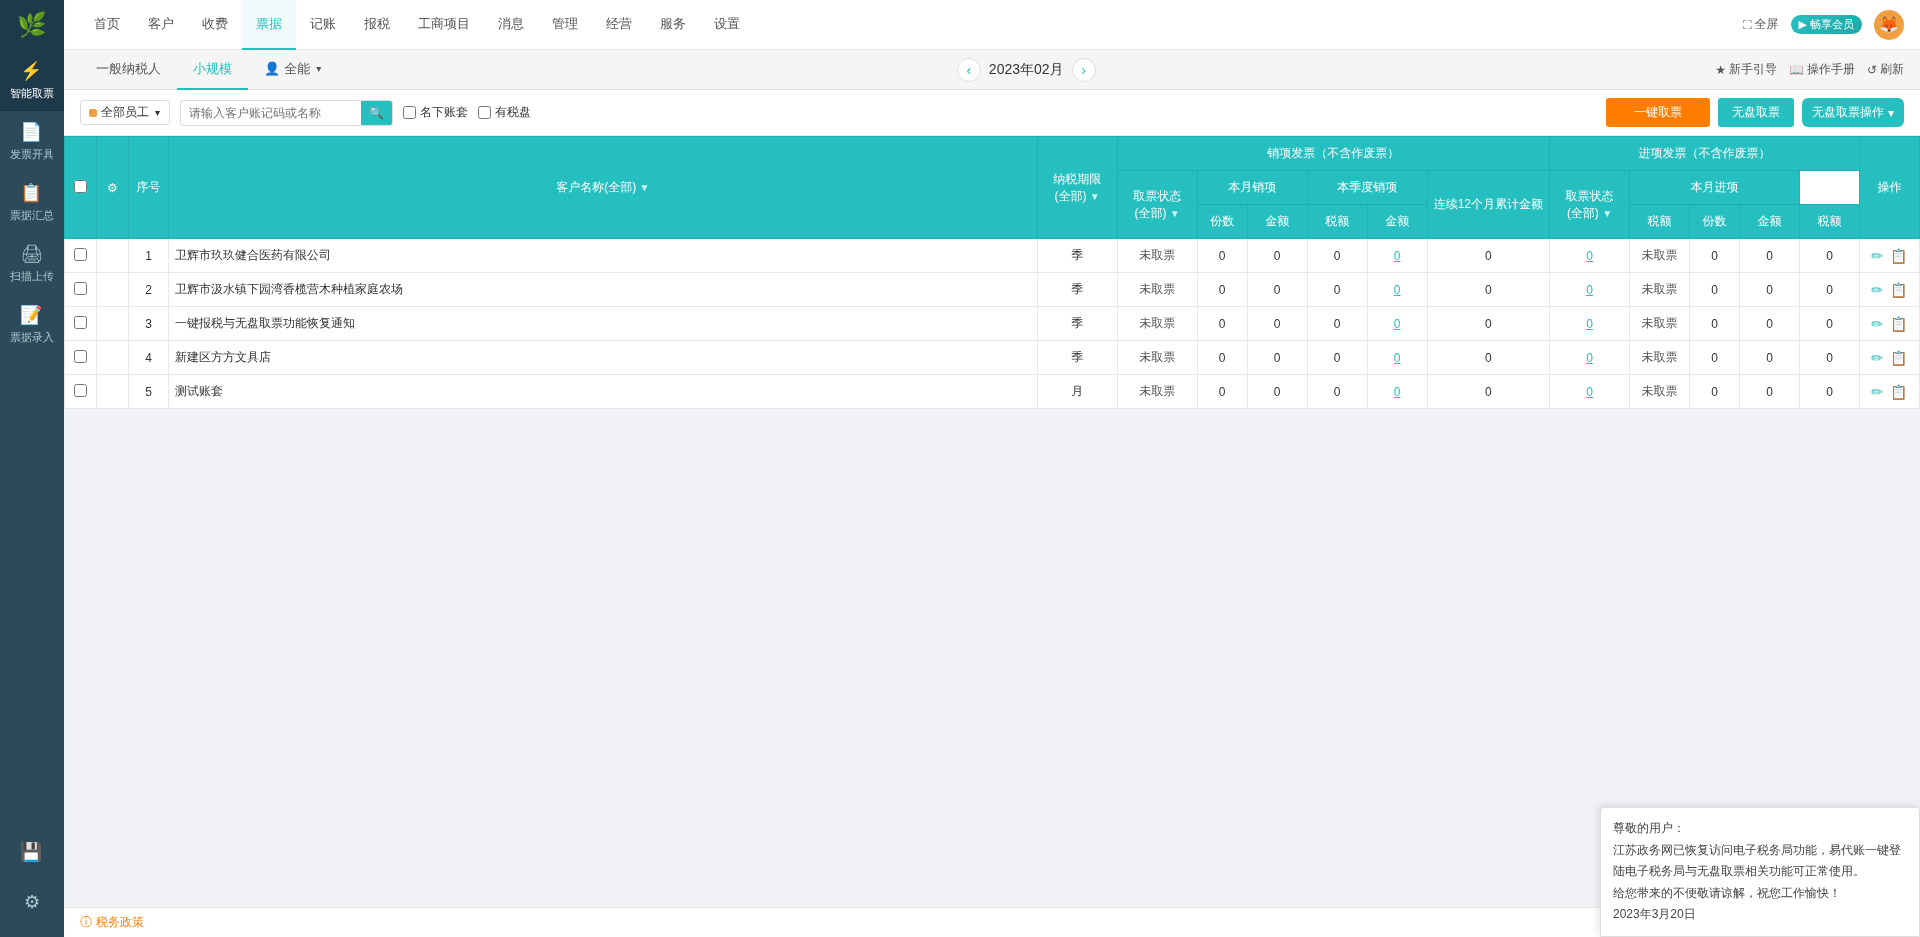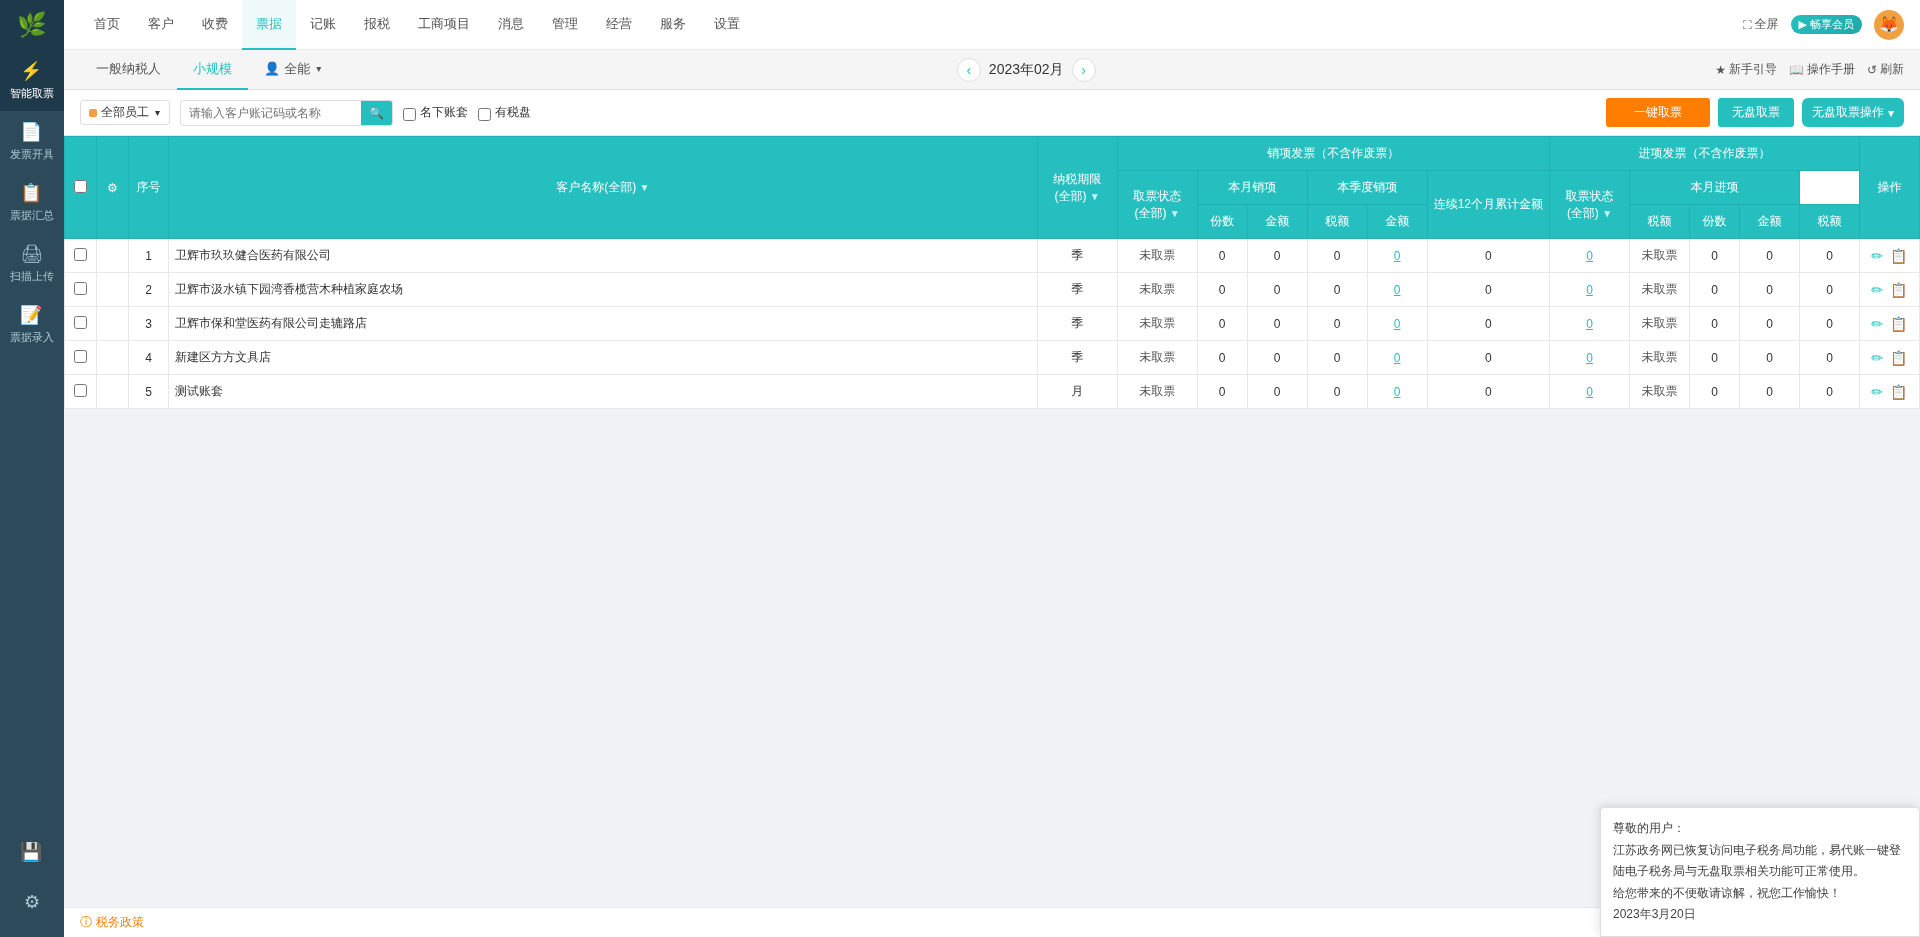--- a/index.html
+++ b/index.html
@@ -148,21 +148,21 @@
       color: #999;
     }
     .search-btn {
       background: #26bfbf;
       border: none;
       padding: 5px 8px;
       cursor: pointer;
       color: #fff;
       font-size: 12px;
     }
-    .checkbox-label { display: flex; align-items: flex-end; gap: 4px; font-size: 12px; cursor: pointer; }
+    .checkbox-label { display: flex; align-items: center; gap: 4px; font-size: 12px; cursor: pointer; }
     .checkbox-label input { cursor: pointer; }
     .toolbar-right { margin-left: auto; display: flex; gap: 8px; }
     .btn-orange { background: #ff7d00; color: #fff; border: none; padding: 6px 28px; border-radius: 3px; cursor: pointer; font-size: 12px; }
     .btn-teal { background: #26bfbf; color: #fff; border: none; padding: 6px 14px; border-radius: 3px; cursor: pointer; font-size: 12px; }
     .btn-dropdown { background: #26bfbf; color: #fff; border: none; padding: 6px 10px; border-radius: 6px; cursor: pointer; font-size: 12px; display: flex; align-items: center; gap: 4px; }
     table { width: 100%; border-collapse: collapse; background: #fff; }
     thead tr th {
       background: #26bfbf;
       color: #fff;
       padding: 8px 6px;
@@ -478,21 +478,21 @@
       <td>0</td>
       <td>
         <span class="action-icon">✏</span>
         <span class="action-icon">📋</span>
       </td>
     </tr>
             <tr>
       <td><input type="checkbox" style=""></td>
       <td></td>
       <td>3</td>
-      <td class="left">卫辉市保和堂医药有限公司走辘路店</td>
+      <td class="left">一键报税与无盘取票功能恢复通知</td>
       <td>季</td>
       <td><span class="status-tag">未取票</span></td>
       <td>0</td>
       <td>0</td>
       <td>0</td>
       <td><span class="link-0">0</span></td>
       <td>0</td>
       <td><span class="link-0">0</span></td>
       <td><span class="status-tag">未取票</span></td>
       <td>0</td>

